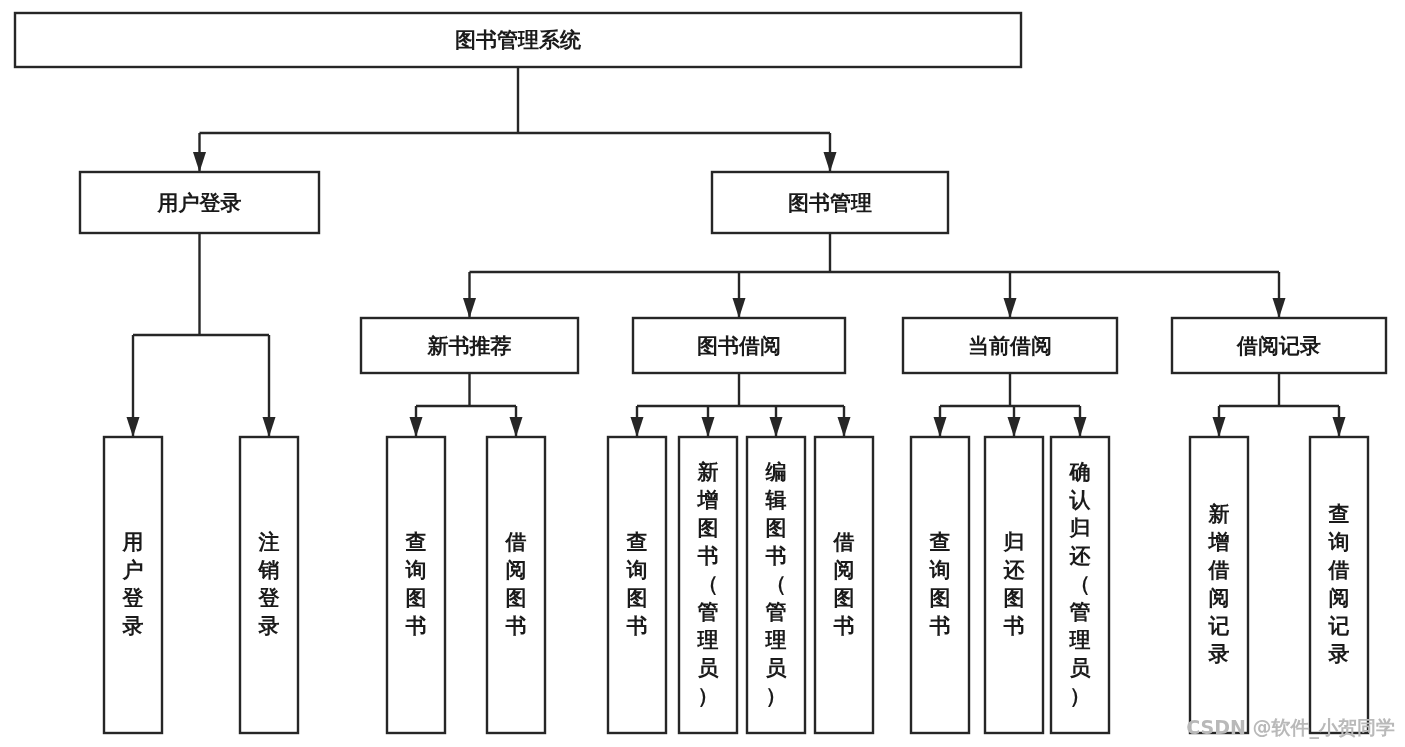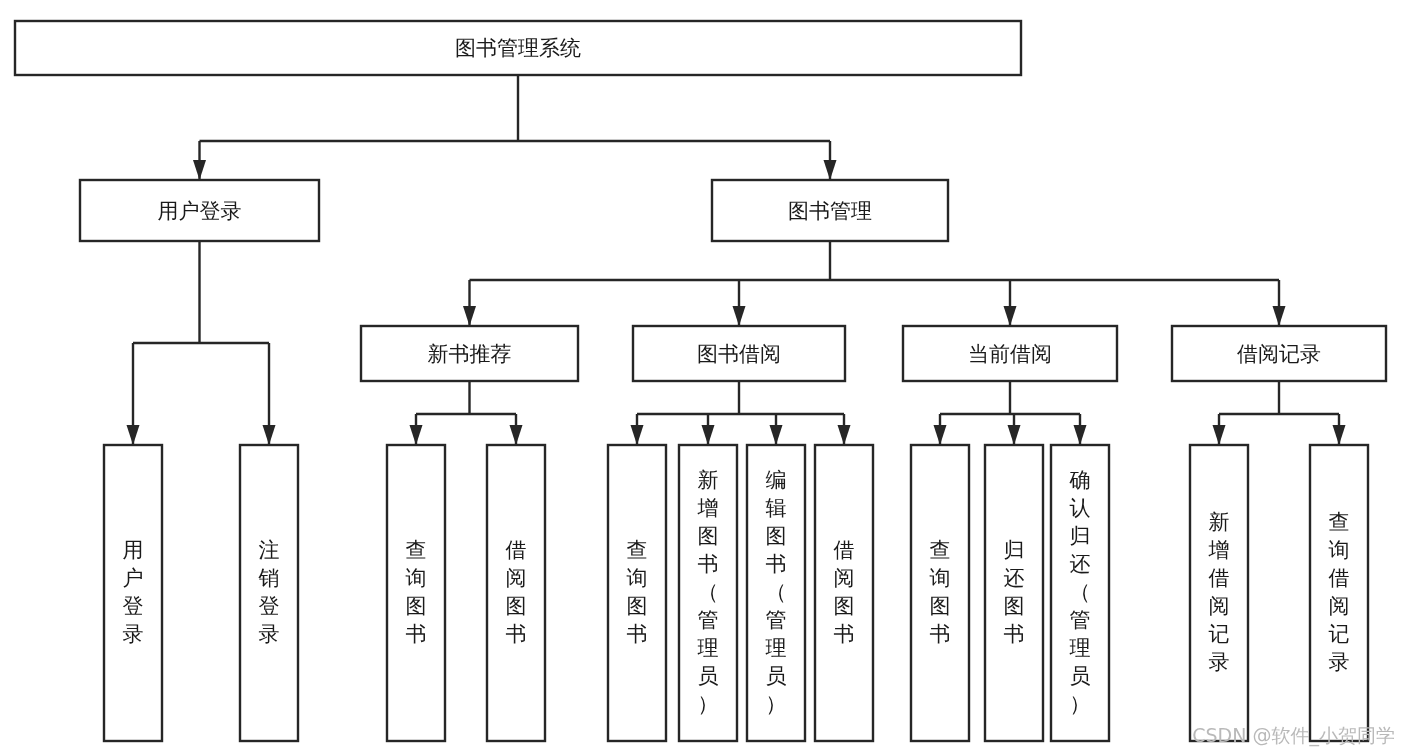--- a/index.html
+++ b/index.html
@@ -11,23 +11,24 @@
   body {
     width: 1405px;
     height: 747px;
     position: relative;
     overflow: hidden;
     font-family: "DejaVu Sans", "Liberation Sans", sans-serif;
   }
   #diagram-root {
     position: absolute;
     left: 0;
-    top: 8px;
+    top: 0;
     width: 1405px;
     height: 586px;
+    font-weight: bold;
   }
   svg.diagram-svg {
     display: block;
     width: 1405px;
     height: 747px;
   }
   .node-box {
     fill: #ffffff;
     stroke: #262626;
     stroke-width: 2.4;

